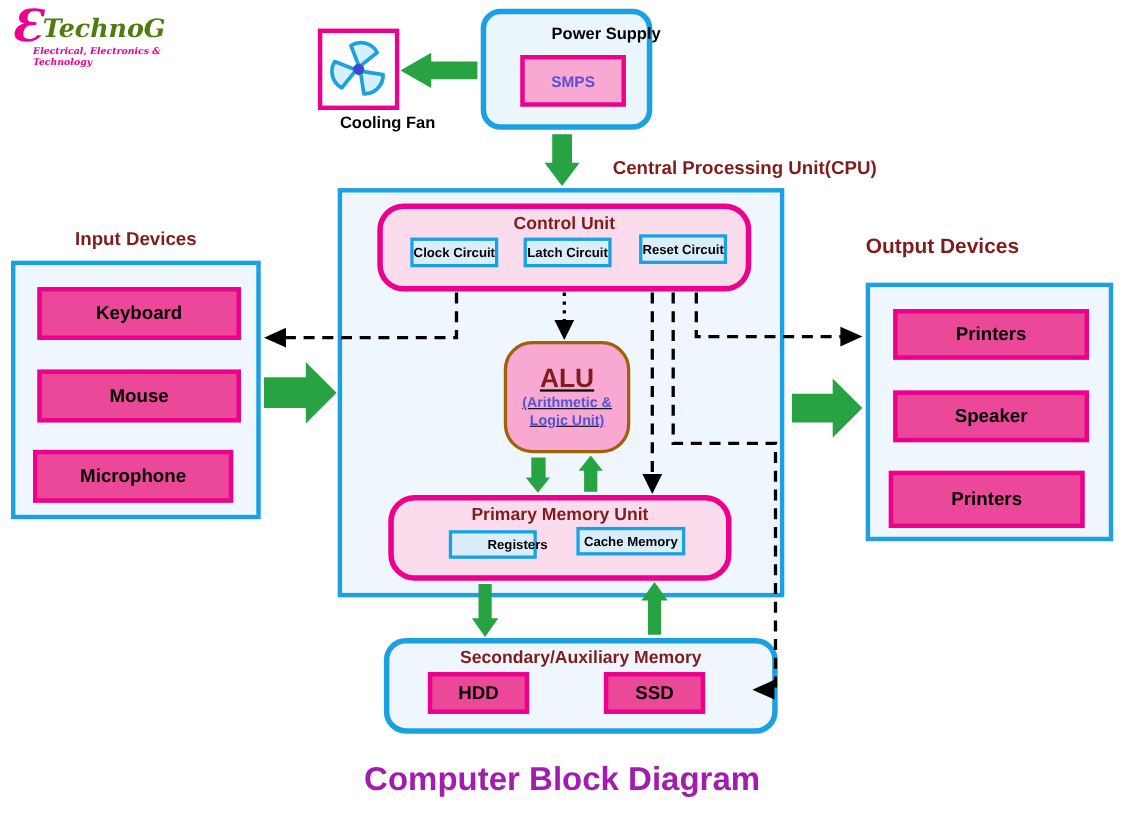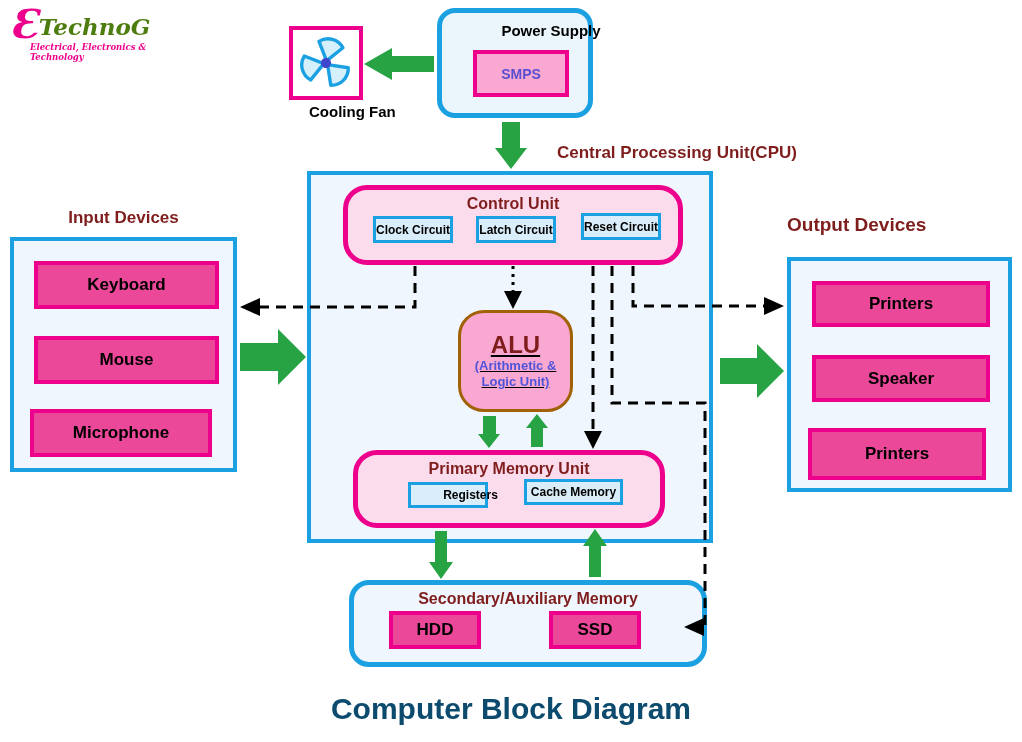--- a/index.html
+++ b/index.html
@@ -71,21 +71,21 @@
   .sec-title { position:absolute; left:0; top:5px; width:100%; text-align:center; font-size:16px; }
 
   
   .inlabel { position:absolute; left:10px; top:208px; width:227px; text-align:center; font-size:17px; }
   .inbox { left:10px; top:237px; width:227px; height:235px; }
   .outlabel { position:absolute; left:787px; top:214px; width:225px; text-align:left; font-size:19px; }
   .outbox { left:787px; top:257px; width:225px; height:235px; }
 
   
   .footer { position:absolute; left:0; top:692px; width:100%; text-align:center;
-            font-weight:bold; font-size:30px; color:#0c4a6e; }
+            font-weight:bold; font-size:30px; color:#a21caf; }
 
   
   .overlay { position:absolute; left:0; top:0; width:1022px; height:742px; pointer-events:none; }
 </style>
 </head>
 <body>
 
 <div class="stage">
 
   <div class="logo">

